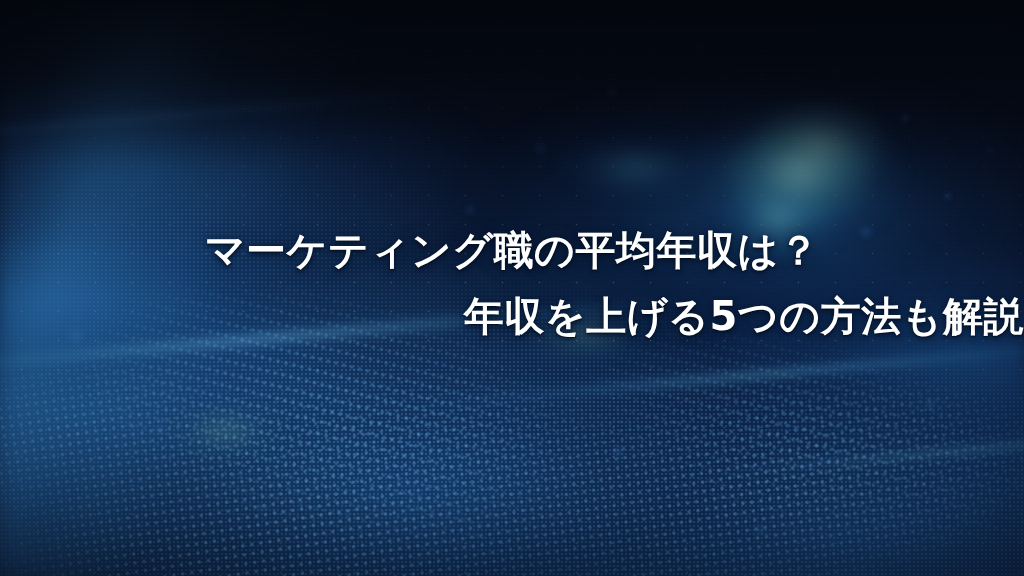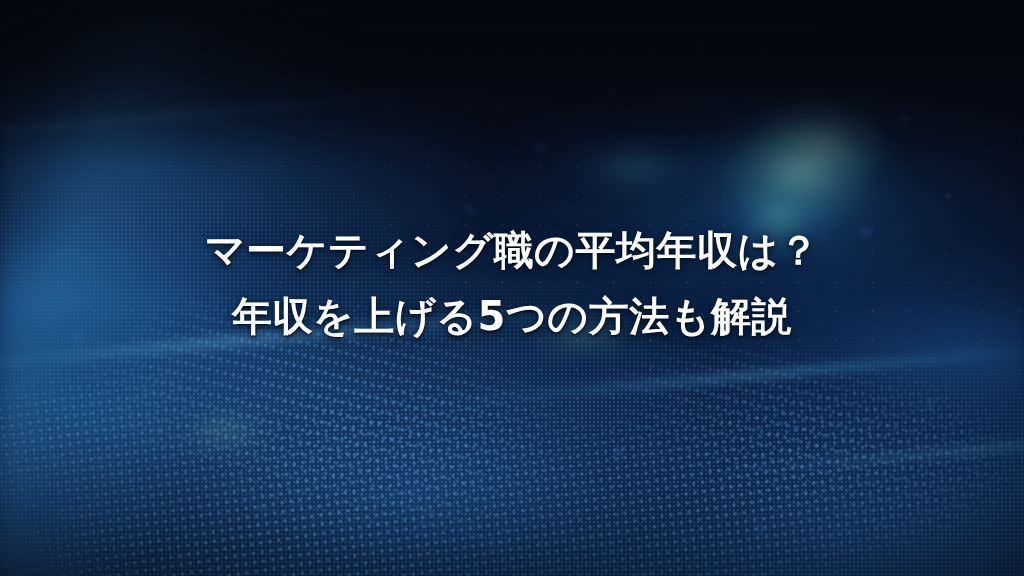--- a/index.html
+++ b/index.html
@@ -192,20 +192,21 @@
     line-height: 64px;
     letter-spacing: 0.012em;
     text-shadow:
       0 2px 5px rgba(0,14,34,0.85),
       0 0 14px rgba(4,20,44,0.6),
       0 1px 1px rgba(0,10,26,0.7);
     white-space: nowrap;
   }
   .headline-line.line-2 {
     margin-top: 2px;
+    text-align: right;
   }
 </style>
 </head>
 <body>
 
 <div class="stage">
 
   <div class="bg-layer bg-base"></div>
   <div class="bg-layer bg-nebula"></div>
   <div class="bg-layer bg-streak"></div>

